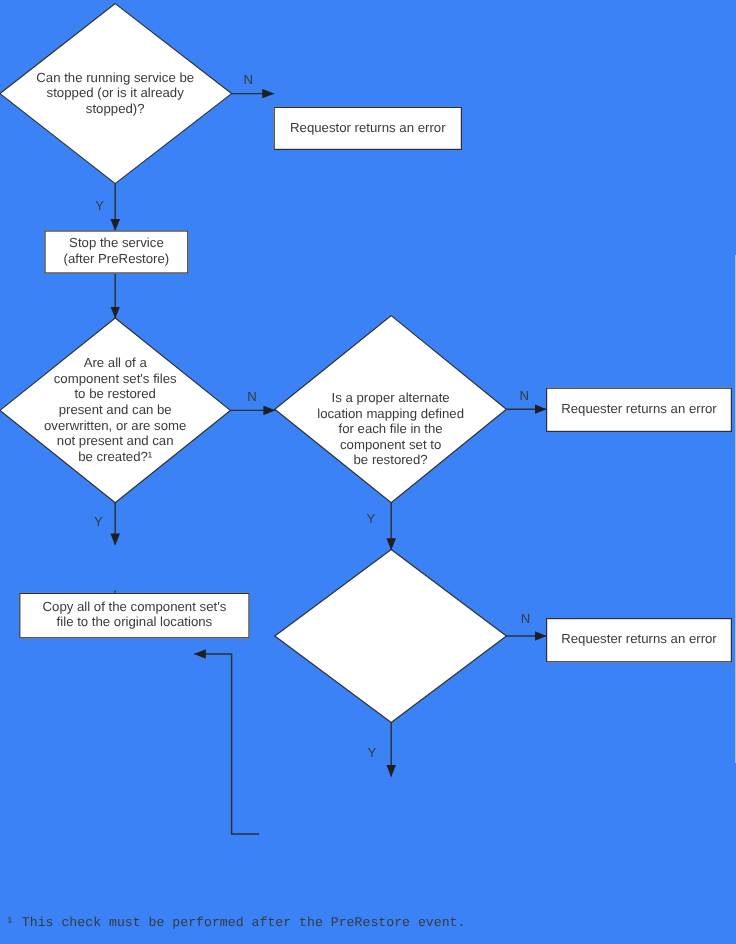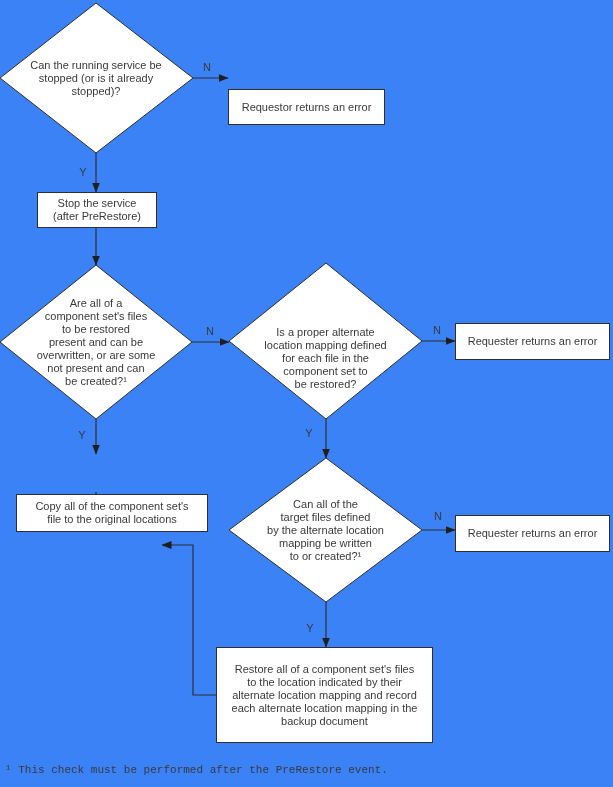--- a/index.html
+++ b/index.html
@@ -95,38 +95,28 @@
 to be restored
 present and can be
 overwritten, or are some
 not present and can
 be created?¹</div>
   <div class="node-label" style="left:235px; top:303px; width:181px; height:76px;margin-top:17px;">Is a proper alternate
 location mapping defined
 for each file in the
 component set to
 be restored?</div>
-  <div class="node-label" style="left:230px; top:492px; width:191px; height:76px;">Can all of the
-target files defined
-by the alternate location
-mapping be written
-to or created?¹</div>
 
   <div class="box" style="left:228px; top:61px; width:157px; height:36px;margin-top:28px;">Requestor returns an error</div>
   <div class="box" style="left:37px; top:192px; width:120px; height:36px;">Stop the service
 (after PreRestore)</div>
   <div class="box" style="left:455px; top:323px; width:155px; height:37px;">Requester returns an error</div>
   <div class="box" style="left:455px; top:515px; width:155px; height:37px;">Requester returns an error</div>
   <div class="box" style="left:16px; top:454px; width:192px; height:38px;margin-top:40px;">Copy all of the component set's
 file to the original locations</div>
-  <div class="box" style="left:216px; top:647px; width:217px; height:96px;">Restore all of a component set's files
-to the location indicated by their
-alternate location mapping and record
-each alternate location mapping in the
-backup document</div>
 
   <div class="edge-label" style="left:200px; top:60px;">N</div>
   <div class="edge-label" style="left:76px; top:165px;">Y</div>
   <div class="edge-label" style="left:203px; top:324px;">N</div>
   <div class="edge-label" style="left:75px; top:428px;">Y</div>
   <div class="edge-label" style="left:430px; top:323px;">N</div>
   <div class="edge-label" style="left:302px; top:426px;">Y</div>
   <div class="edge-label" style="left:431px; top:509px;">N</div>
   <div class="edge-label" style="left:303px; top:621px;">Y</div>
 

